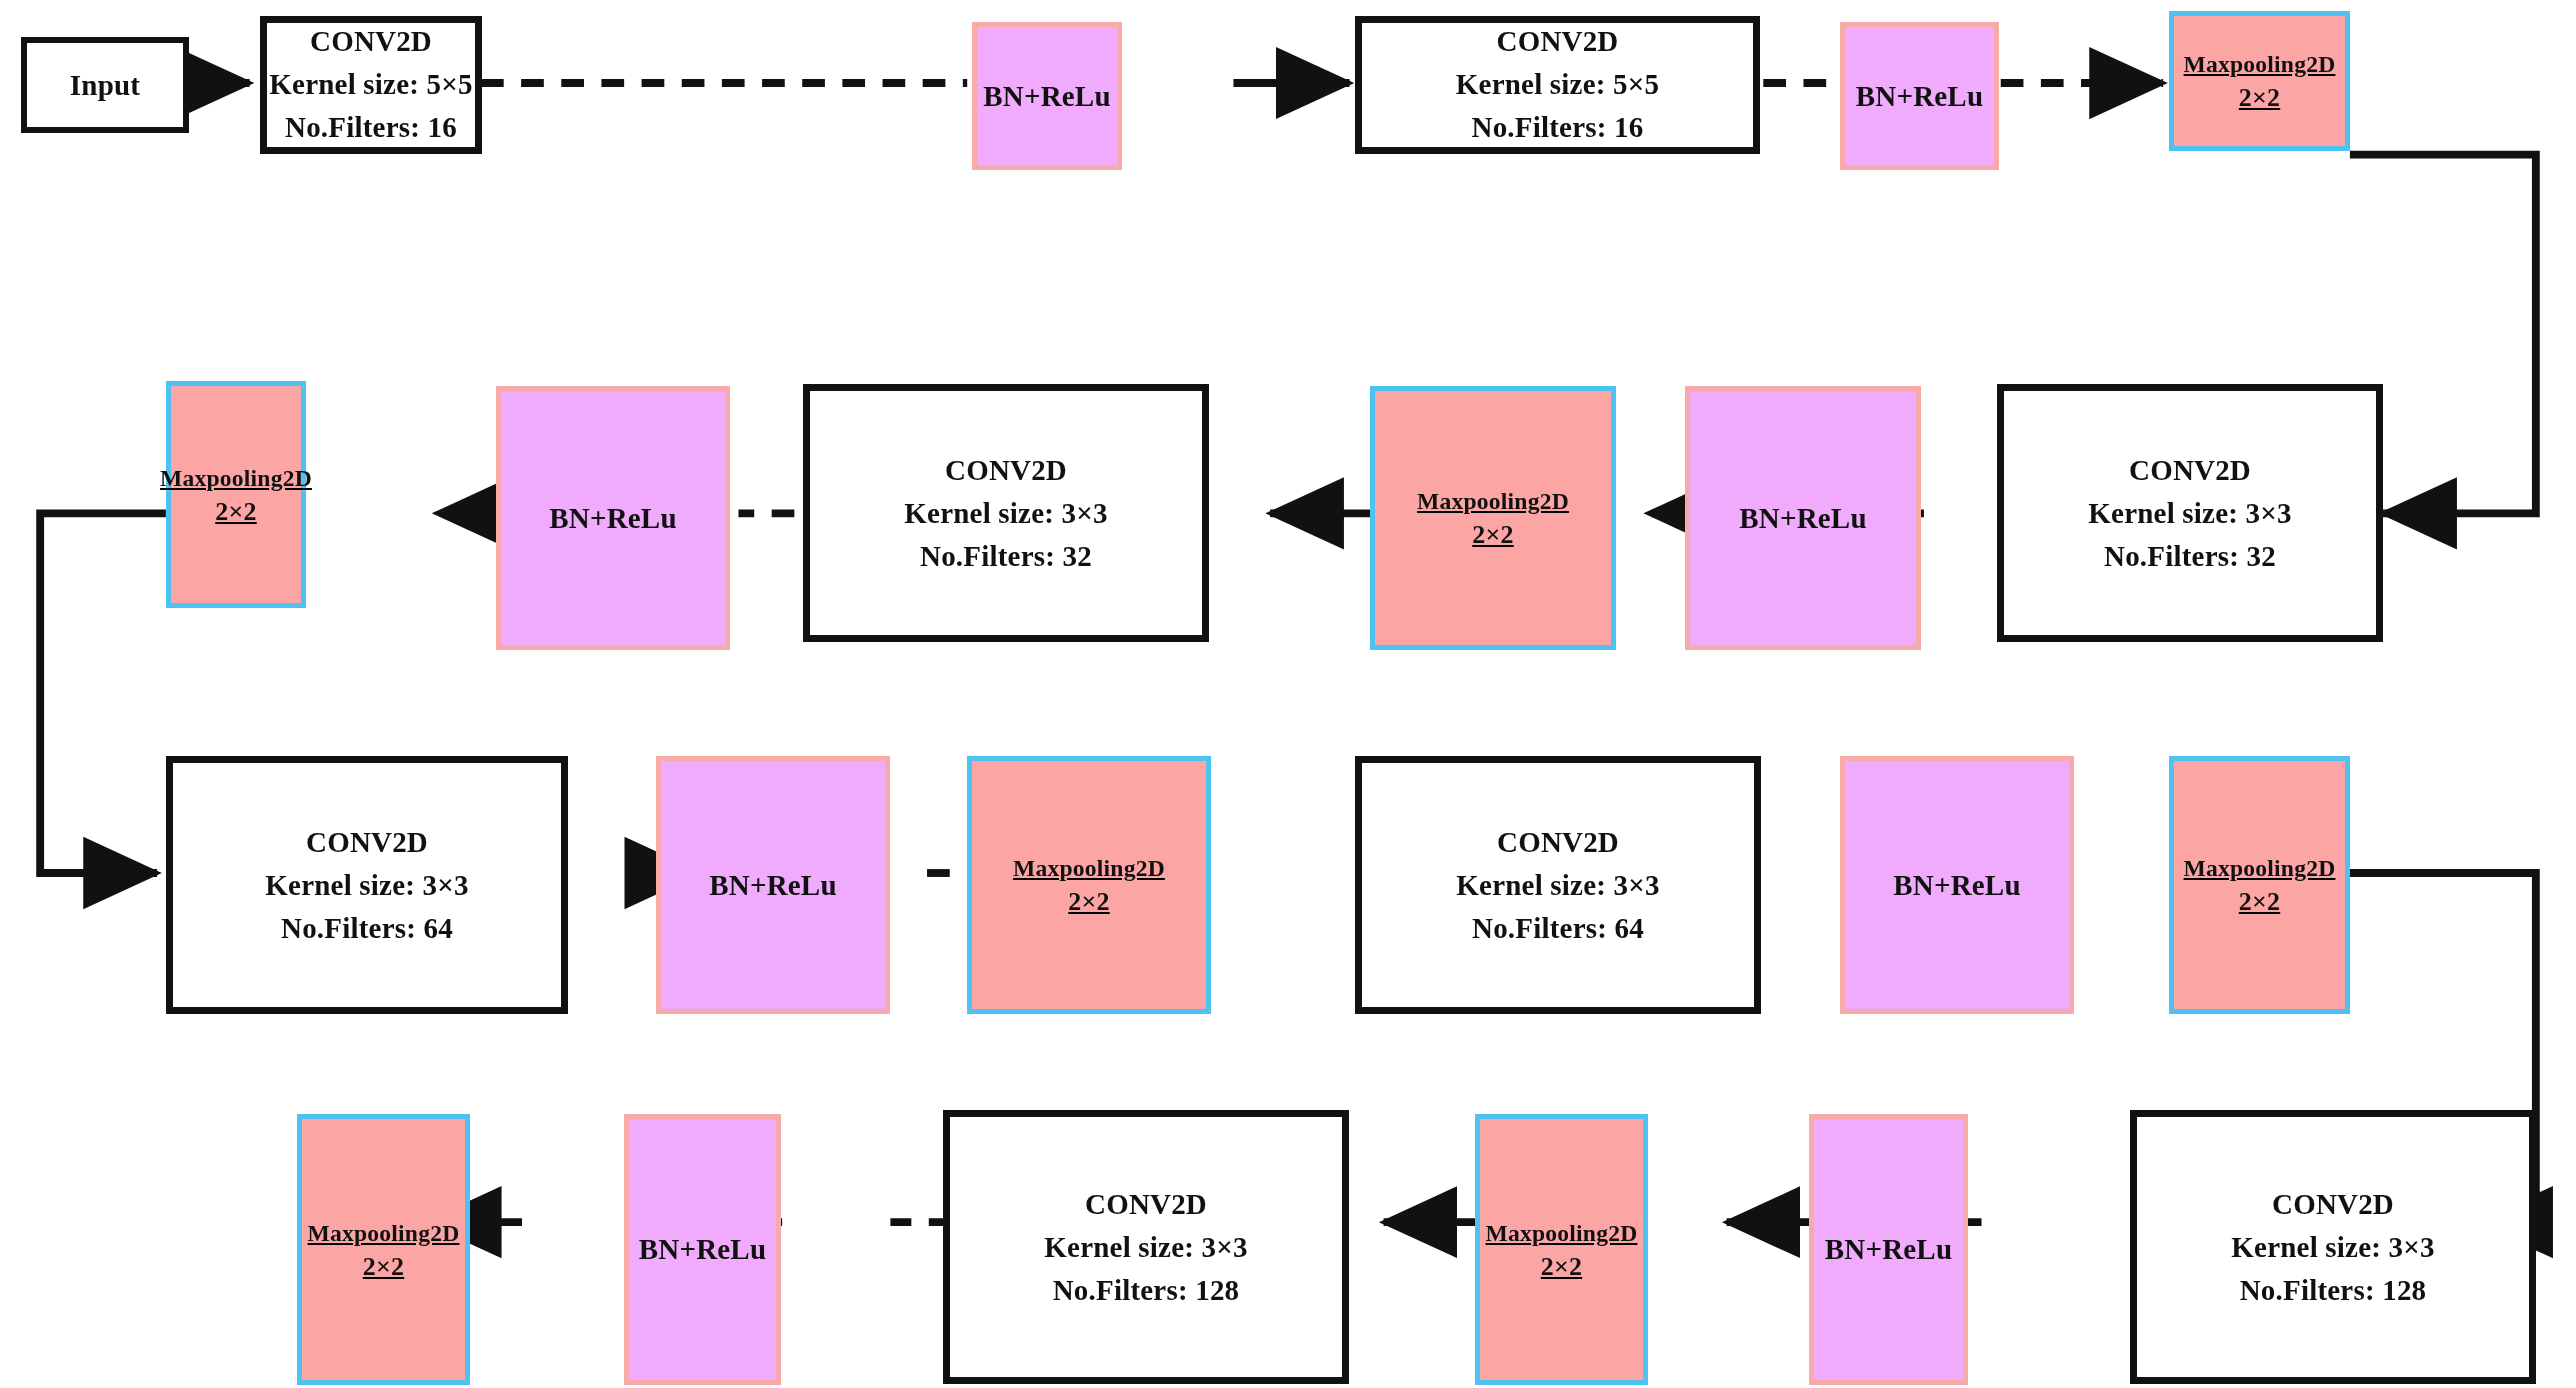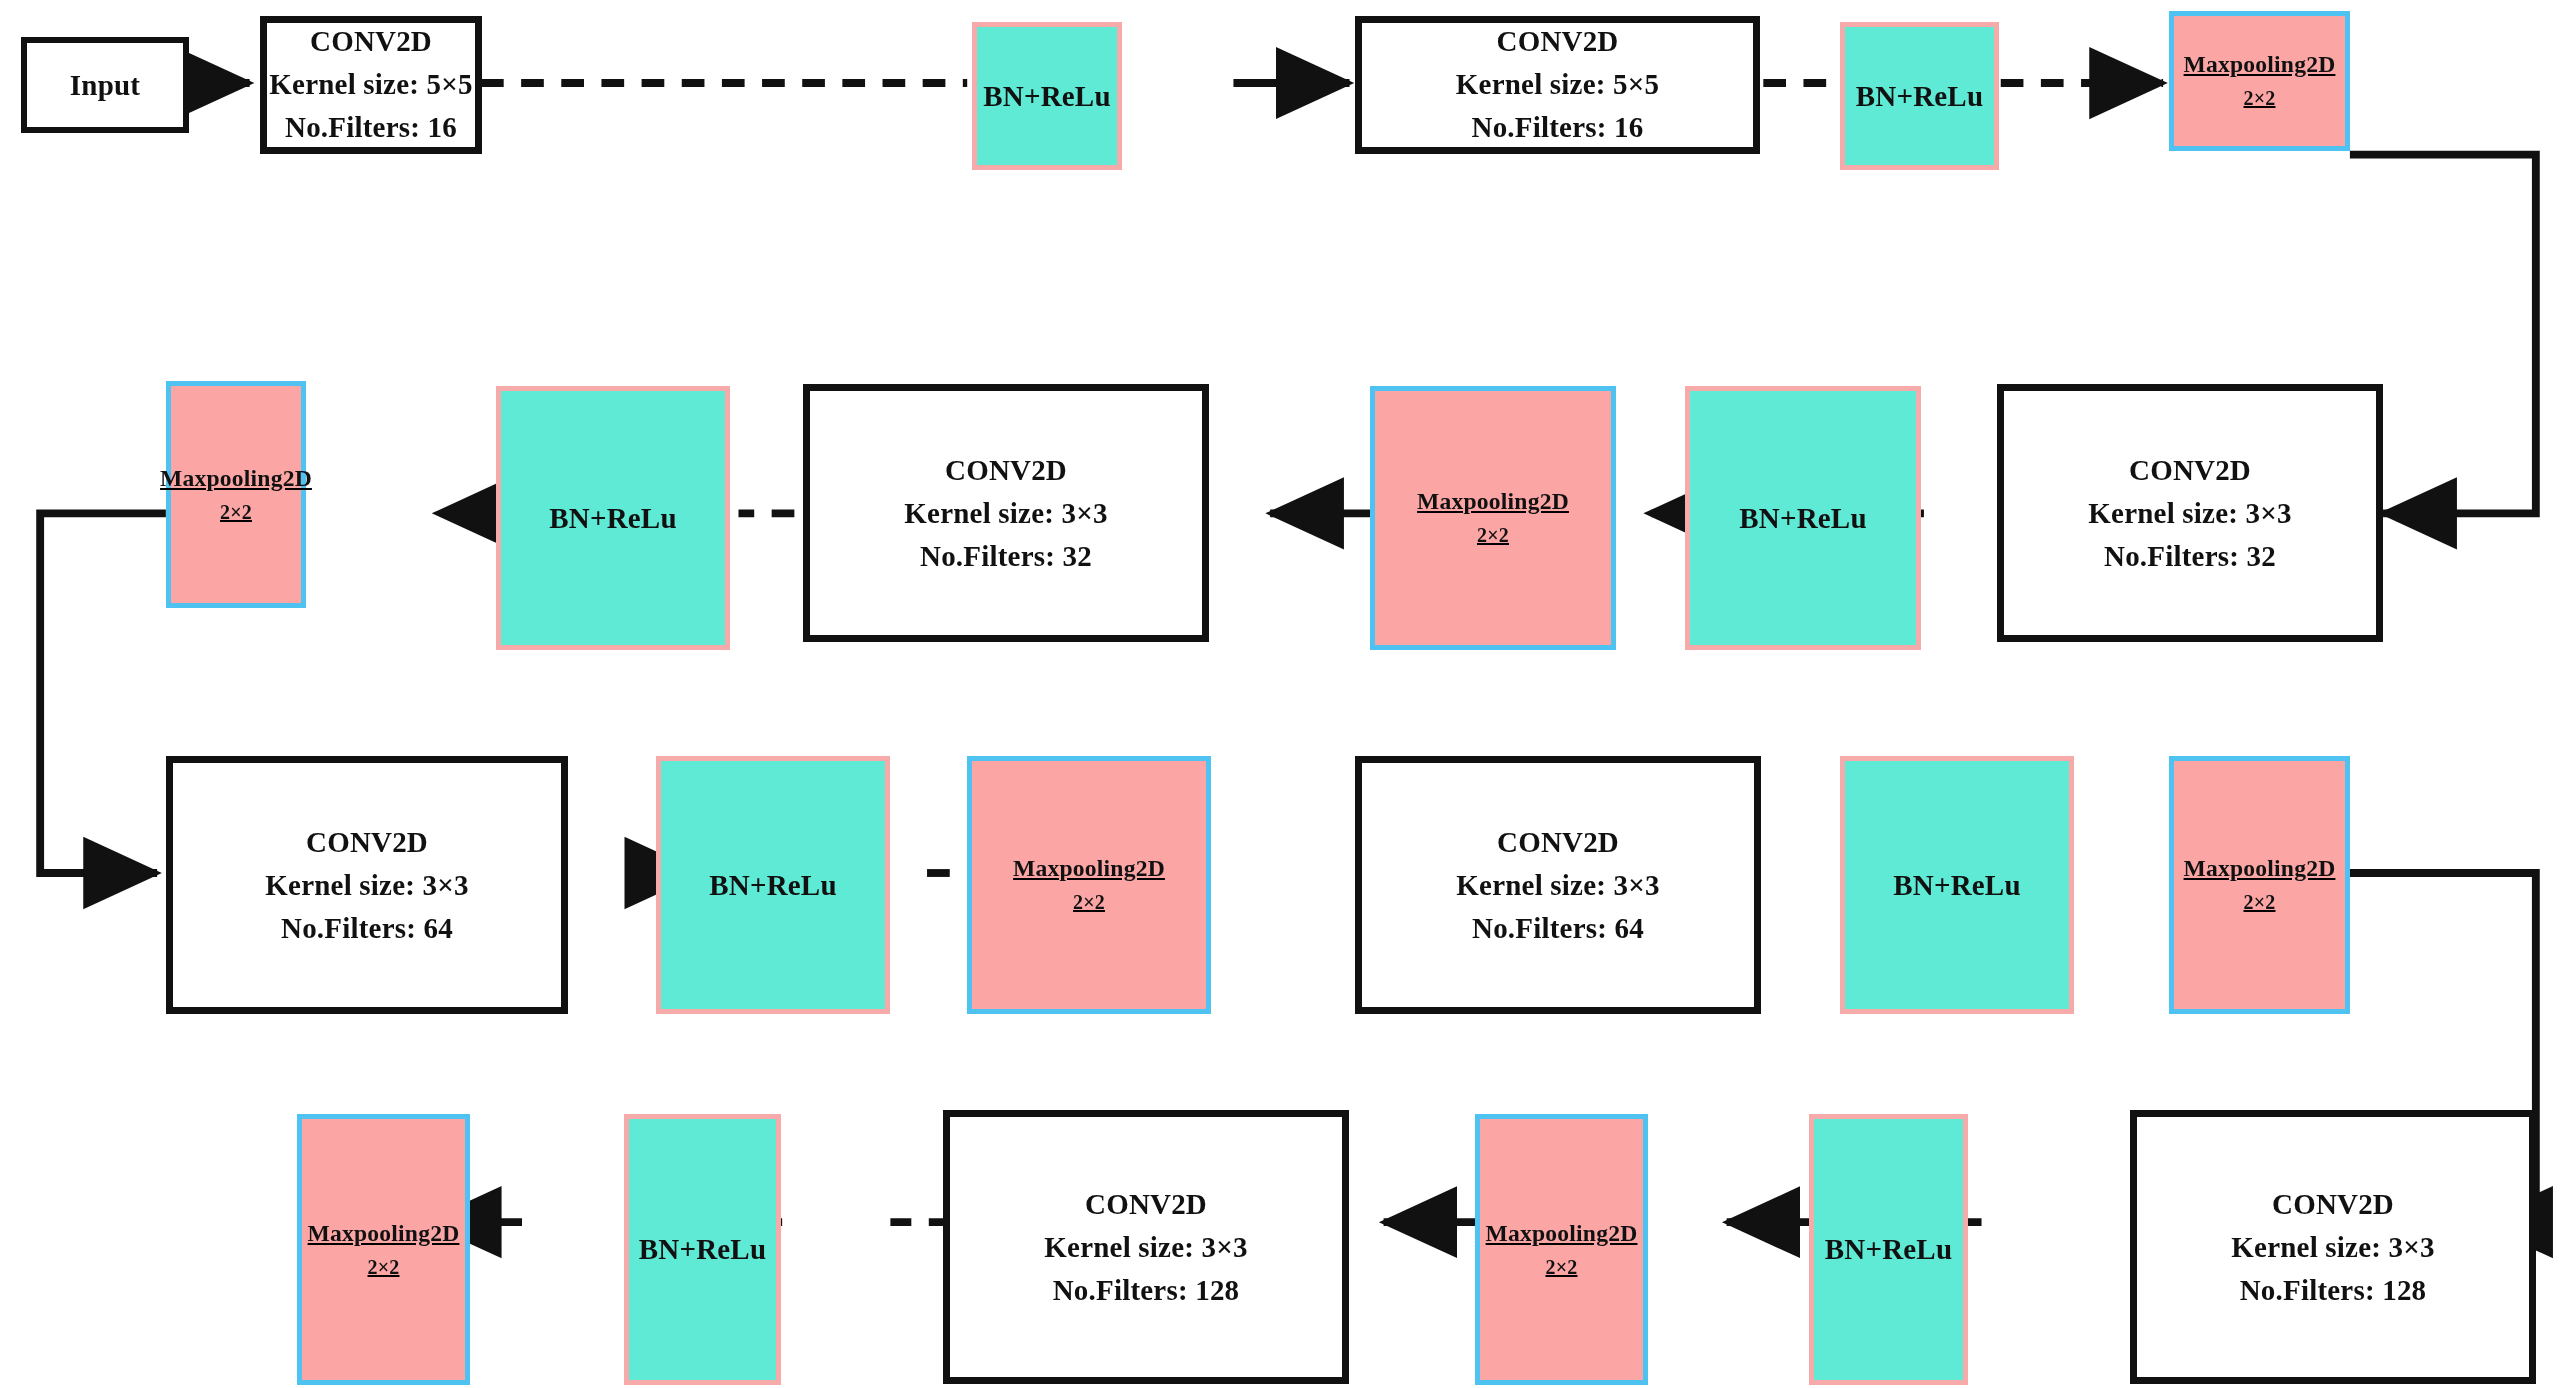--- a/index.html
+++ b/index.html
@@ -49,33 +49,33 @@
 
   
   .node.conv {
     background: #ffffff;
     border: 7px solid #111111;
   }
   .node.conv .ln { font-size: 29px; line-height: 43px; font-family: Liberation Serif, serif; }
 
   
   .node.bn {
-    background: #5eead4;
+    background: #f0abfc;
     border: 5.2px solid #f7aaaa;
   }
   .node.bn .ln { font-size: 29px; line-height: 37px; }
 
   
   .node.pool {
     background: #fca5a5;
     border: 5.2px solid #4ec3f2;
     text-decoration: underline;
   }
   .node.pool .ln { font-size: 23.6px; line-height: 34px; }
-  .node.pool .ln.sub { font-size: 20px; }
+  .node.pool .ln.sub { font-size: 26px; }
 </style>
 </head>
 <body>
 
 <div id="canvas">
 
   <svg id="wires" viewBox="0 0 2951 1591" width="2576" height="1389" xmlns="http://www.w3.org/2000/svg">
     <defs>
       <marker id="ar-r" markerWidth="11" markerHeight="11" refX="9.4" refY="5.2" orient="auto" markerUnits="strokeWidth">
         <path d="M0,0.6 L10,5.2 L0,9.8 Z" fill="#111111"></path>

